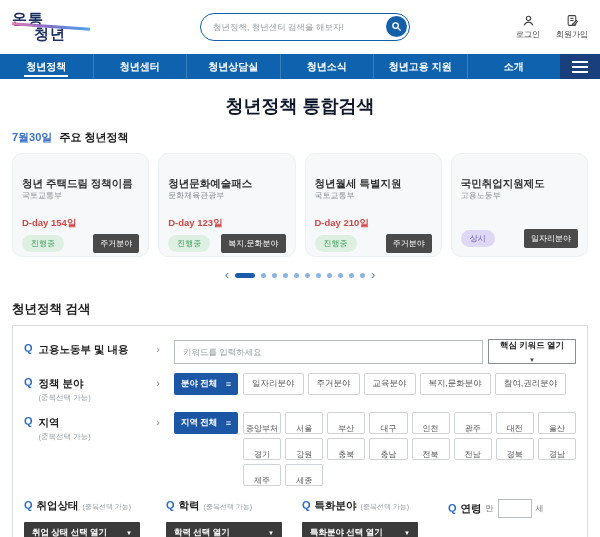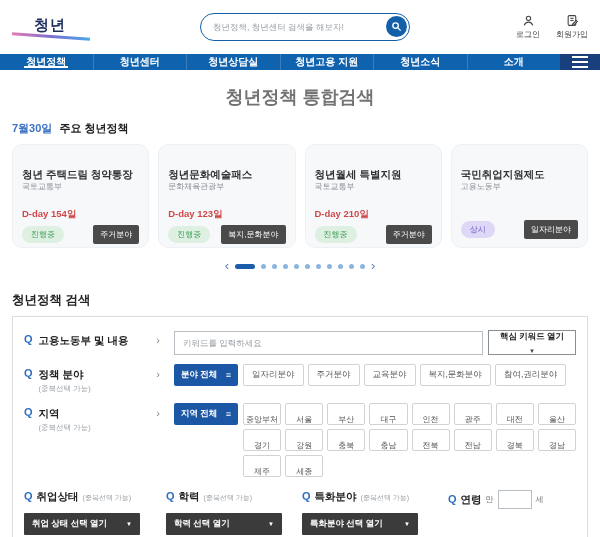--- a/index.html
+++ b/index.html
@@ -19,33 +19,33 @@
   .search-pill input { border:none; outline:none; width:100%; font-size:8.5px; color:#333;
     font-family:inherit; background:transparent; }
   .search-pill input::placeholder { color:#9aa0a6; }
   .search-btn { position:absolute; right:2px; top:2px; width:21px; height:21px; border-radius:50%;
     background:#1460a8; border:none; display:flex; align-items:center; justify-content:center; cursor:pointer; }
   .actions { width:100px; display:flex; gap:16px; justify-content:flex-end; }
   .action { display:flex; flex-direction:column; align-items:center; gap:2px; cursor:pointer; }
   .action .lbl { font-size:8px; color:#444; }
 
   
-  .nav { height:16px; background:#0f62ae; display:flex; }
+  .nav { height:25px; background:#0f62ae; display:flex; }
   .nav-items { flex:1; display:flex; }
   .nav-item { flex:1; display:flex; align-items:center; justify-content:center; color:#fff;
     font-size:10px; font-weight:bold; position:relative; cursor:pointer; border-left:1px solid rgba(255,255,255,.18); }
   .nav-item:first-child { border-left:none; }
   .nav-item.active::after { content:""; position:absolute; bottom:2px; left:50%; transform:translateX(-50%);
     width:44px; height:2px; background:#fff; }
   .hamburger { width:40px; background:#1a3f7d; display:flex; flex-direction:column; gap:3px;
     align-items:center; justify-content:center; cursor:pointer; }
   .hamburger span { display:block; width:16px; height:2px; background:#fff; }
 
   
-  .hero-title { text-align:center; font-size:18px; font-weight:800; color:#737373; margin:15px 0 12px; }
+  .hero-title { text-align:center; font-size:18px; font-weight:800; color:#0f172a; margin:15px 0 12px; }
   .date-row { padding:0 12px; font-size:11px; font-weight:bold; }
   .date-row .date { color:#3c71c5; }
   .date-row .rest { color:#222; margin-left:4px; }
 
   
   .cards { display:flex; gap:9px; margin:8px 12px 0; }
   .card { flex:1; background:#f6f8fa; border:1px solid #eef1f4; border-radius:10px; height:104px;
     padding:9px 9px 8px; display:flex; flex-direction:column; cursor:pointer; }
   .card-title { margin-top:14px; font-size:10.5px; font-weight:bold; color:#333; line-height:1.25; }
   .card-dept { margin-top:auto; font-size:8px; color:#8a8f94; }
@@ -101,20 +101,21 @@
   .age-line { display:flex; align-items:center; gap:4px; }
   .age-line .pre, .age-line .suf { font-size:8px; color:#777; }
   .age-input { width:34px; height:19px; border:1px solid #b9bec4; font-size:9px; padding:0 4px;
     font-family:inherit; outline:none; }
 </style>
 </head>
 <body>
 
 <header class="header">
   <div class="logo">
+    <span class="l1">온통</span>
     <span class="grad"></span>
     <span class="l2">청년</span>
   </div>
   <div class="search-wrap">
     <div class="search-pill">
       <input type="text" placeholder="청년정책, 청년센터 검색을 해보자!" style="">
       <button class="search-btn">
         <svg width="11" height="11" viewBox="0 0 24 24" fill="none" stroke="#fff" stroke-width="3">
             <circle cx="10" cy="10" r="6"></circle>
             <line x1="15" y1="15" x2="21" y2="21"></line>
@@ -140,40 +141,40 @@
       <span class="lbl">회원가입</span>
     </div>
   </div>
 </header>
 
 <nav class="nav">
   <div class="nav-items" id="nav-items">
       <div class="nav-item active">청년정책</div>
       <div class="nav-item">청년센터</div>
       <div class="nav-item">청년상담실</div>
+      <div class="nav-item">청년소식</div>
       <div class="nav-item">청년고용 지원</div>
-      <div class="nav-item">청년소식</div>
       <div class="nav-item">소개</div>
     </div>
   <div class="hamburger">
     <span></span>
       <span></span>
       <span></span>
   </div>
 </nav>
 
 <h1 class="hero-title">청년정책 통합검색</h1>
 <div class="date-row">
   <span class="date">7월30일</span>
   <span class="rest">주요 청년정책</span>
 </div>
 
 <div class="cards" id="cards">
     <div class="card">
-      <div class="card-title">청년 주택드림 청약통장</div>
+      <div class="card-title">청년 주택드림 정책이름</div>
       <div class="card-dept">국토교통부</div>
       <div class="card-dday">D-day 154일</div>
       <div class="card-footer">
         <span class="status-pill ongoing">진행중</span>
         <span class="cat-badge">주거분야</span>
       </div>
     </div>
     <div class="card">
       <div class="card-title">청년문화예술패스</div>
       <div class="card-dept">문화체육관광부</div>

